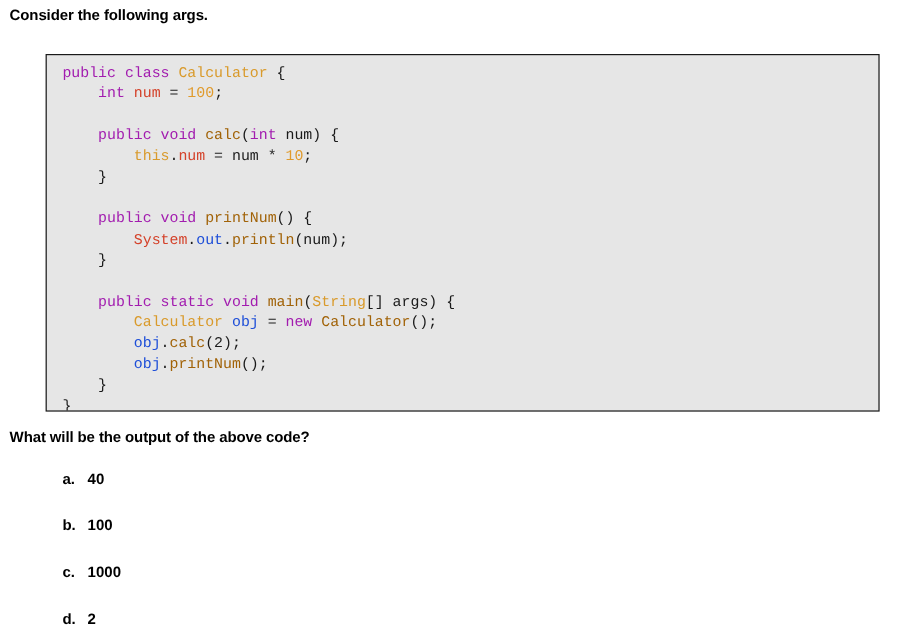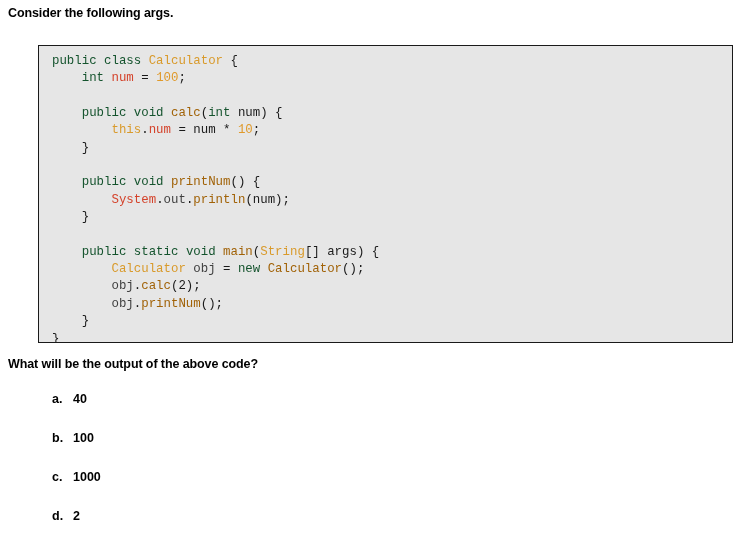--- a/index.html
+++ b/index.html
@@ -41,23 +41,23 @@
   .code-inner {
     padding: 7px 0 0 13px;
     font-family: "Liberation Mono", "DejaVu Sans Mono", monospace;
     font-size: 12.4px;
     line-height: 17.35px;
     white-space: pre;
   }
   .code-line { white-space: pre; min-height: 17.35px; }
 
   
-  .tok-kw    { color: #14532d; }
+  .tok-kw    { color: #a21caf; }
   .tok-type  { color: #d99a2b; }
-  .tok-var   { color: #404040; }
+  .tok-var   { color: #1d4ed8; }
   .tok-field { color: #d4422a; }
   .tok-fn    { color: #a16207; }
   .tok-num   { color: #e09a2b; }
   .tok-plain { color: #1a1a1a; }
 
   .options {
     position: absolute;
     left: 52px;
     top: 392px;
     width: 400px;

